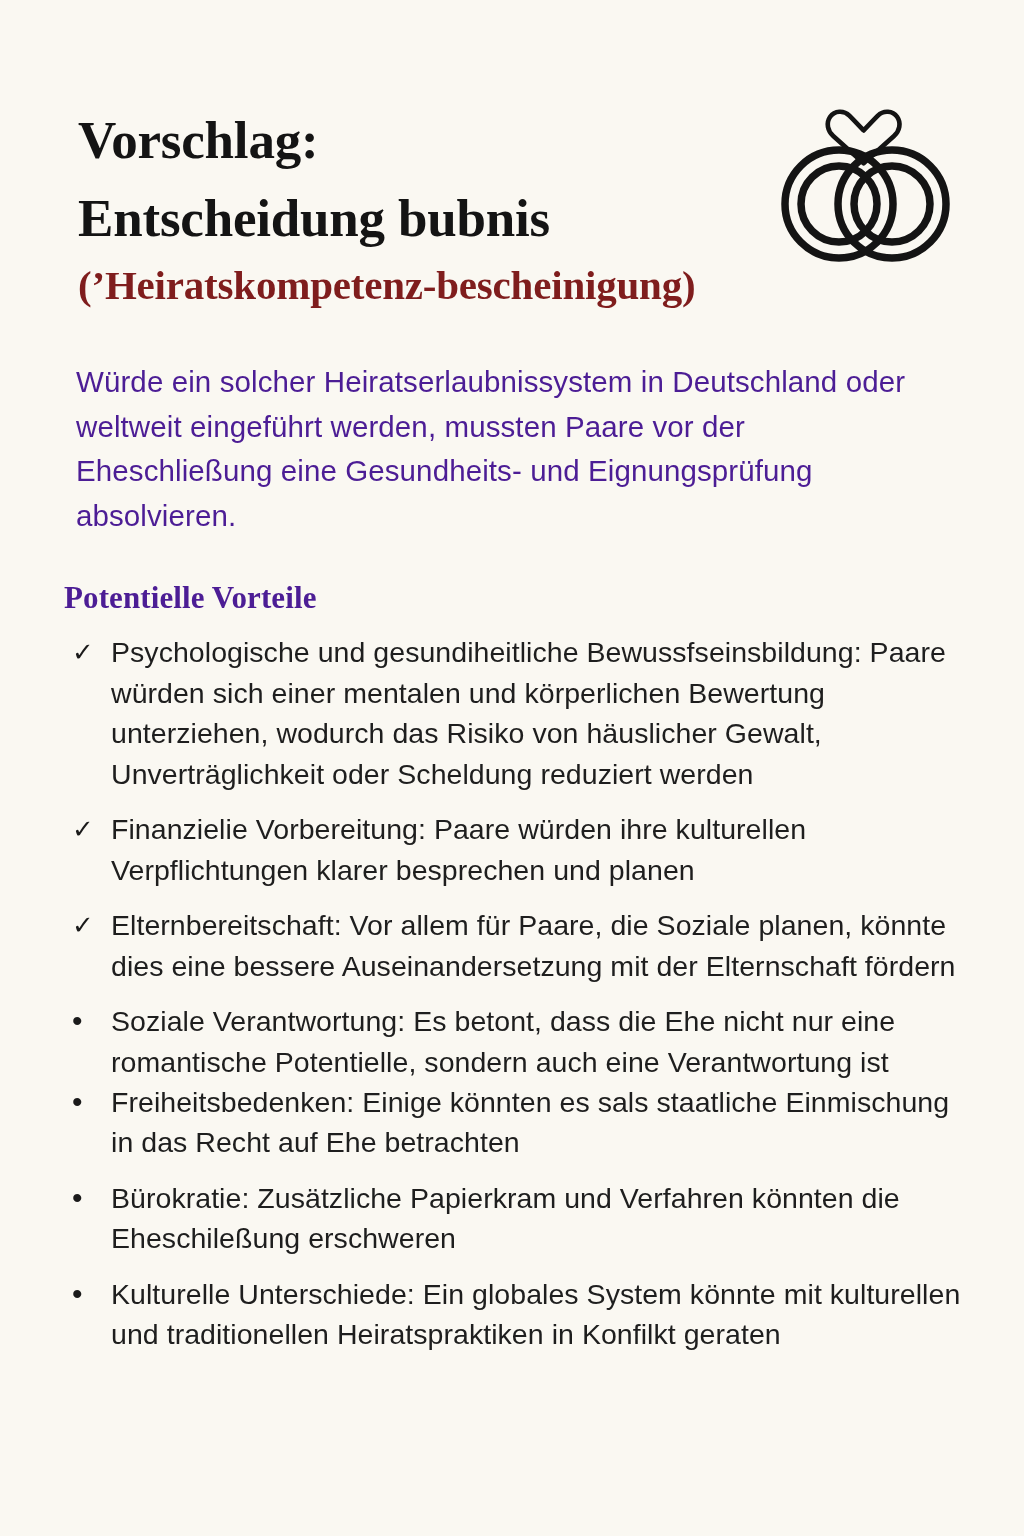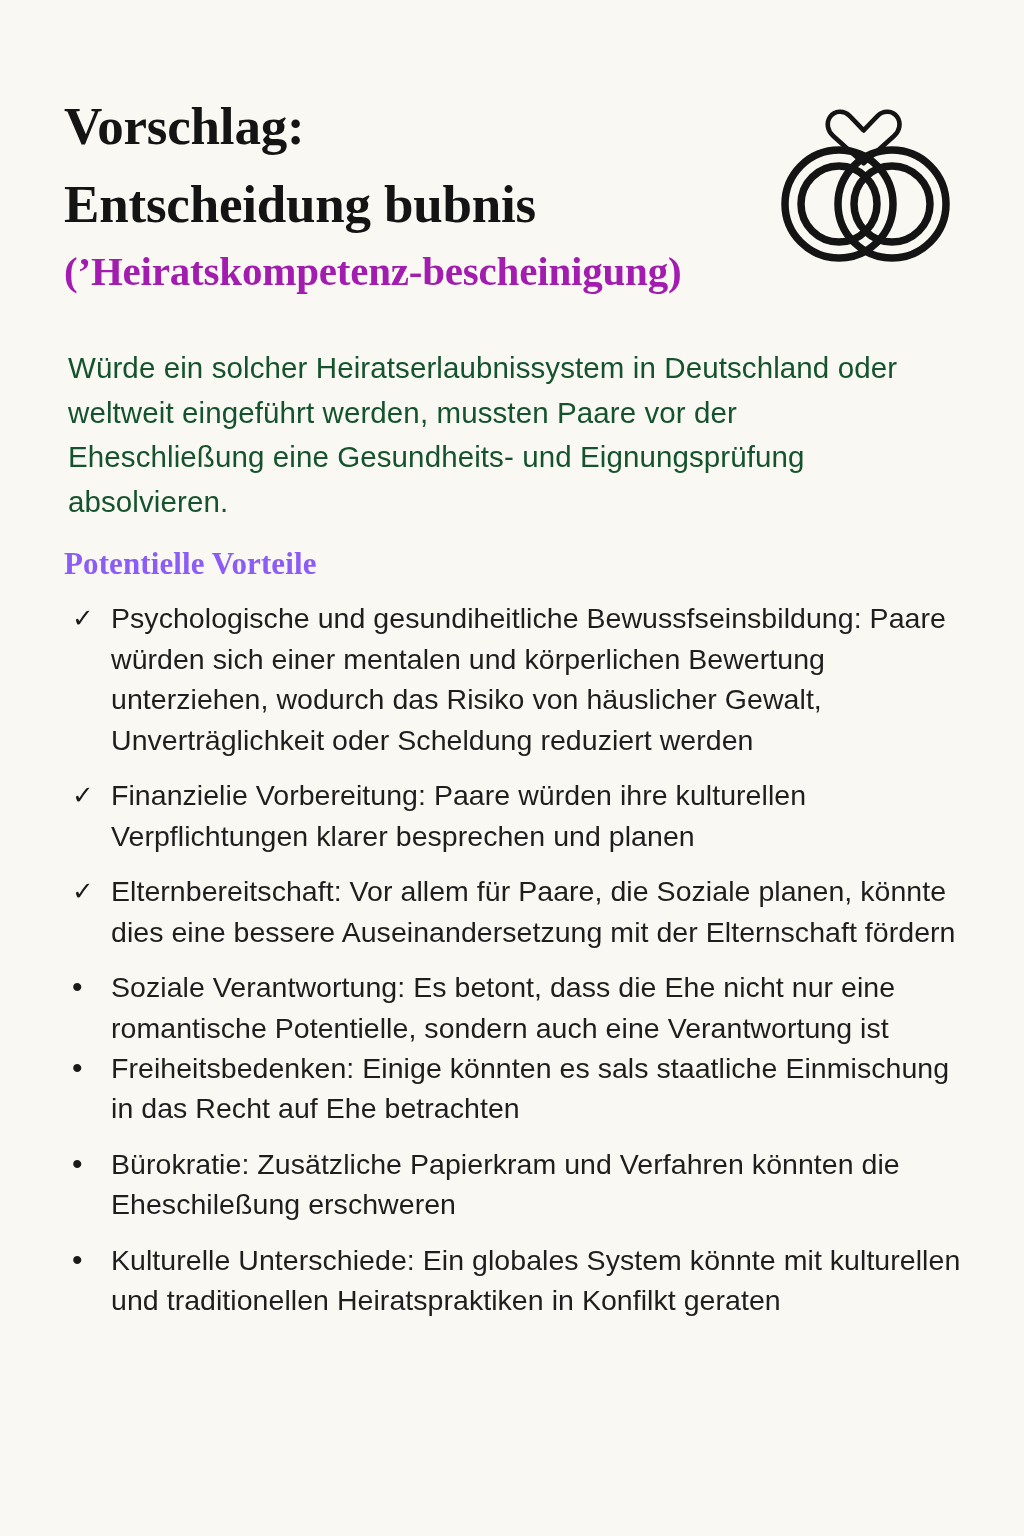--- a/index.html
+++ b/index.html
@@ -20,40 +20,40 @@
     position: relative;
     width: 1024px;
     height: 1536px;
     box-sizing: border-box;
     padding: 88px 56px 0 64px;
   }
 
   
   .title-block {
     position: relative;
-    margin: 0;
+    margin: 14px;
     padding: 0;
   }
   .title-main {
     font-family: "Liberation Serif", "DejaVu Serif", serif;
     font-weight: 700;
     font-size: 53px;
     line-height: 1.47;
     letter-spacing: -0.2px;
     color: #141414;
     margin: 0;
     white-space: pre;
   }
   .title-sub {
     font-family: "Liberation Serif", "DejaVu Serif", serif;
     font-weight: 700;
     font-size: 41px;
     line-height: 1.22;
     letter-spacing: -0.2px;
-    color: #a21caf;
+    color: #7f1d1d;
     margin: 0;
     padding-top: 2px;
     white-space: pre;
   }
 
   
   .rings-icon {
     position: absolute;
     top: 88px;
     right: 68px;
@@ -62,36 +62,36 @@
     pointer-events: none;
   }
   .rings-icon svg {
     display: block;
     width: 100%;
     height: 100%;
   }
 
   
   .intro {
-    margin: 50px 0 0 4px;
+    margin: 50px 0 0 12px;
     font-size: 29.5px;
     line-height: 1.52;
     letter-spacing: 0.1px;
-    color: #14532d;
+    color: #4c1d95;
     max-width: 840px;
   }
 
   
   .section-heading {
     font-family: "Liberation Serif", "DejaVu Serif", serif;
     font-weight: 700;
     font-size: 31px;
     line-height: 1.2;
-    color: #8b5cf6;
-    margin: 20px 0 16px 0;
+    color: #4c1d95;
+    margin: 40px 0 16px 0;
     letter-spacing: 0.1px;
   }
   .section-heading.second {
     margin-top: 38px;
   }
 
   
   .bullet-list {
     list-style: none;
     margin: 0;

